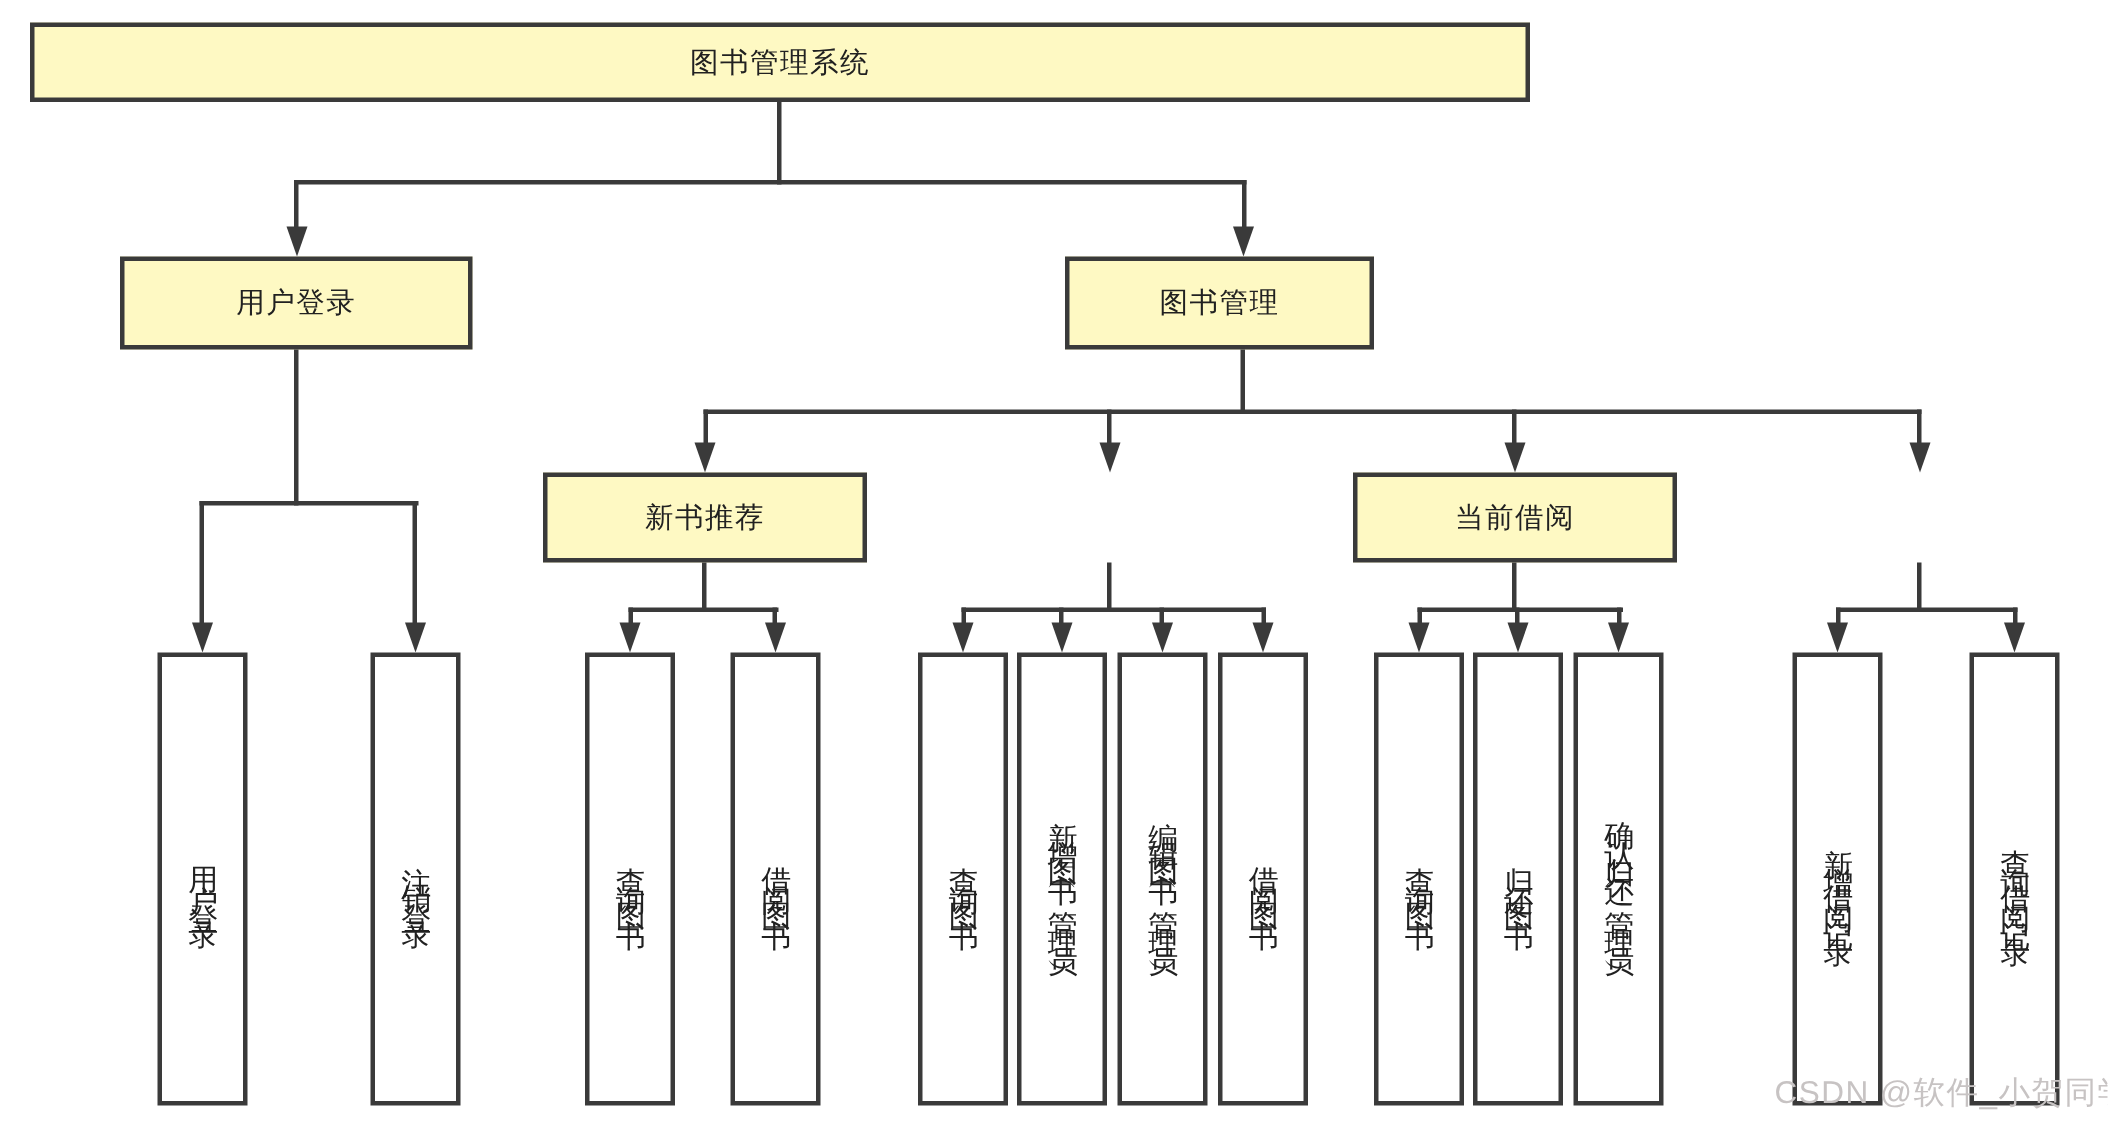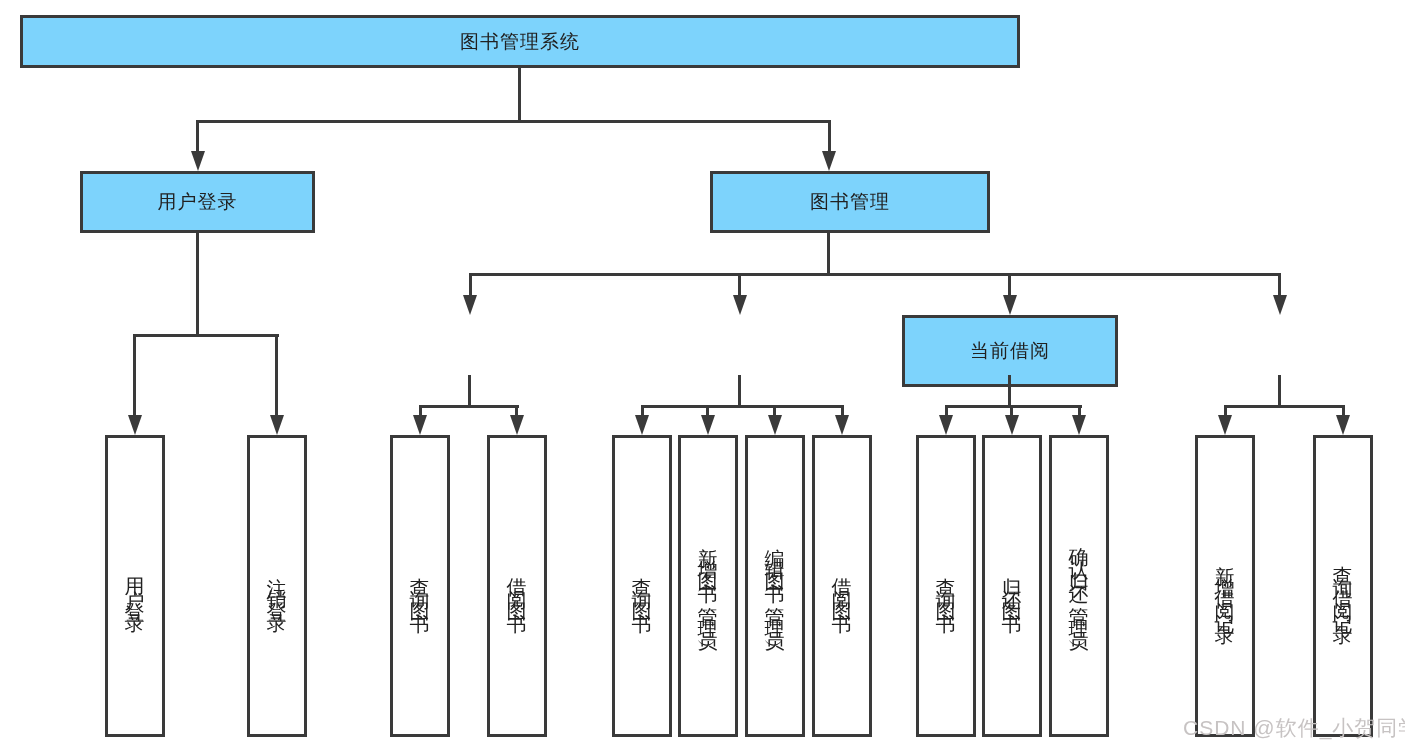--- a/index.html
+++ b/index.html
@@ -17,21 +17,21 @@
     position: relative;
     width: 1405px;
     height: 747px;
     background: var(--bg);
     overflow: hidden;
   }
   .box {
     position: absolute;
     box-sizing: border-box;
     border: 3px solid var(--line);
-    background: #7dd3fc;
+    background: #fef9c3;
     display: flex;
     align-items: center;
     justify-content: center;
     font-size: 19px;
     letter-spacing: 1px;
     color: var(--text);
     white-space: nowrap;
   }
   .leaf {
     position: absolute;
@@ -82,41 +82,42 @@
   <div class="box" style="left:20px; top:15px; width:1000px; height:53px;">图书管理系统</div>
 
   <div class="vline" style="left:518px; top:68px; height:55px;"></div>
   <div class="hline" style="left:196px; top:120px; width:635px;"></div>
   <div class="vline" style="left:196px; top:120px; height:35px;"></div>
   <div class="vline" style="left:828px; top:120px; height:35px;"></div>
   <div class="arrow" style="left:191px; top:151px;"></div>
   <div class="arrow" style="left:822px; top:151px;"></div>
 
   <div class="box" style="left:80px; top:171px; width:235px; height:62px;">用户登录</div>
-  <div class="box" style="left:710px; top:171px; width:280px; height:62px;">图书管理</div>
+  <div class="box" style="left:710px; top:171px; width:206px; height:62px;">图书管理</div>
 
   <div class="vline" style="left:196px; top:233px; height:104px;"></div>
   <div class="hline" style="left:133px; top:334px; width:146px;"></div>
   <div class="vline" style="left:133px; top:334px; height:84px;"></div>
   <div class="vline" style="left:275px; top:334px; height:84px;"></div>
   <div class="arrow" style="left:128px; top:415px;"></div>
   <div class="arrow" style="left:270px; top:415px;"></div>
 
   <div class="vline" style="left:827px; top:233px; height:43px;"></div>
   <div class="hline" style="left:469px; top:273px; width:812px;"></div>
   <div class="vline" style="left:469px; top:273px; height:28px;"></div>
   <div class="vline" style="left:738px; top:273px; height:28px;"></div>
   <div class="vline" style="left:1008px; top:273px; height:28px;"></div>
   <div class="vline" style="left:1278px; top:273px; height:28px;"></div>
   <div class="arrow" style="left:463px; top:295px;"></div>
   <div class="arrow" style="left:733px; top:295px;"></div>
   <div class="arrow" style="left:1003px; top:295px;"></div>
   <div class="arrow" style="left:1273px; top:295px;"></div>
 
-  <div class="box" style="left:902px; top:315px; width:216px; height:72px;">当前借阅</div>
+  <div class="box" style="left:362px; top:315px; width:216px; height:60px;">新书推荐</div>
+  <div class="box" style="left:902px; top:315px; width:216px; height:60px;">当前借阅</div>
 
   <div class="vline" style="left:468px; top:375px; height:33px;"></div>
   <div class="hline" style="left:419px; top:405px; width:100px;"></div>
   <div class="vline" style="left:419px; top:405px; height:12px;"></div>
   <div class="vline" style="left:515px; top:405px; height:12px;"></div>
   <div class="arrow" style="left:413px; top:415px;"></div>
   <div class="arrow" style="left:510px; top:415px;"></div>
 
   <div class="vline" style="left:738px; top:375px; height:33px;"></div>
   <div class="hline" style="left:641px; top:405px; width:203px;"></div>

